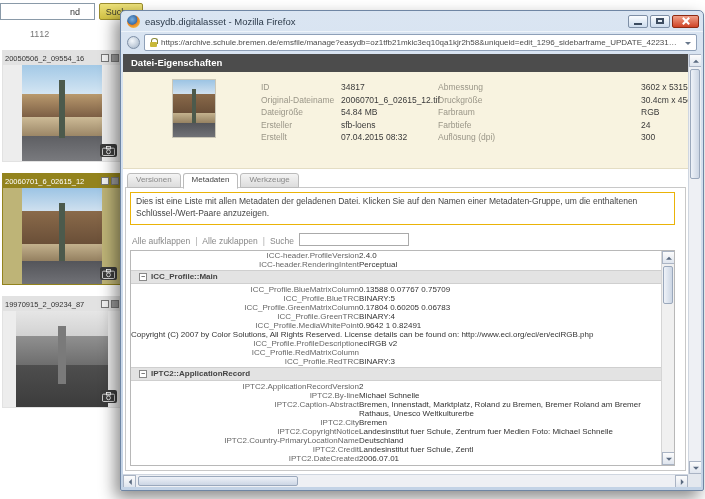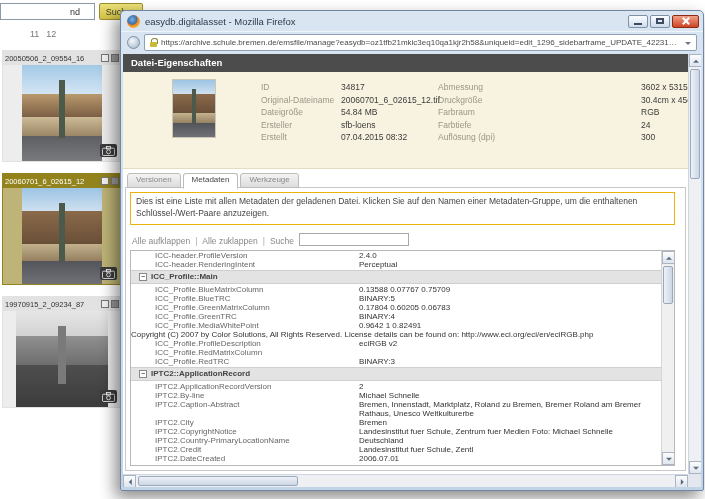--- a/index.html
+++ b/index.html
@@ -3,21 +3,21 @@
 <meta charset="utf-8">
 <style>
   * { margin:0; padding:0; box-sizing:border-box; }
   html,body { width:705px; height:499px; }
   body { position:relative; overflow:hidden; background:#fff; font-family:"Liberation Sans", sans-serif; }
 
   
   .bg-gallery { position:absolute; inset:0; }
   .bg-search-input { position:absolute; left:0; top:3px; width:95px; height:17px; background:#fff; border:1px solid #8a9aa8; font-size:9px; color:#333; text-align:right; padding:0 14px 0 4px; font-family:inherit; }
   .bg-search-btn { position:absolute; left:99px; top:3px; width:44px; height:17px; background:linear-gradient(#ece07a,#d2c243); border:1px solid #9a8d2e; border-radius:2px; font-size:9px; color:#3a3a2a; font-family:inherit; cursor:pointer; }
-  .bg-pagination { position:absolute; left:30px; top:29px; font-size:9px; color:#777; display:flex; gap:7px; }
+  .bg-pagination { position:absolute; left:30px; top:29px; font-size:9px; color:#777; display:flex; }
   .gallery-list { position:absolute; left:2px; top:50px; width:120px; }
   .gallery-item { width:120px; margin-bottom:11px; background:#e2e2e2; padding:1px; }
   .gallery-item.selected { background:#93831d; }
   .item-header { height:14px; display:flex; align-items:center; gap:2px; padding:0 2px; font-size:7.5px; color:#333; }
   .gallery-item.selected .item-header { color:#fff; }
   .item-label { flex:1; white-space:nowrap; overflow:hidden; }
   .mini-icon { width:8px; height:8px; border:1px solid #777; background:#f2f2f2; flex:none; }
   .mini-icon.dark { background:#9a9a9a; }
   .item-photo { position:relative; height:96px; display:flex; justify-content:center; background:rgba(255,255,255,0.4); }
   .photo { position:relative; width:80px; height:96px; }
@@ -72,21 +72,21 @@
   .tab-panel { position:absolute; left:2px; right:15px; top:133px; bottom:16px; border:1px solid #c8c8c8; background:#fff; }
   .desc-box { position:absolute; left:4px; right:10px; top:4px; height:33px; border:1px solid #eab308; font-size:8.5px; color:#444; padding:3px 5px; line-height:1.4; overflow:hidden; }
   .controls { position:absolute; left:6px; top:44px; height:14px; display:flex; align-items:flex-end; gap:5px; font-size:8.5px; color:#888; }
   .ctrl-link { cursor:pointer; }
   .ctrl-sep { color:#aaa; }
   .ctrl-input { width:110px; height:13px; border:1px solid #aaa; font-size:8px; font-family:inherit; }
 
   .metadata-box { position:absolute; left:4px; right:10px; top:62px; bottom:4px; border:1px solid #b8b8b8; overflow:hidden; }
   .metadata-list { position:absolute; left:0; top:0; right:13px; bottom:0; overflow:hidden; }
   .meta-row { display:flex; font-size:8px; line-height:9px; }
-  .meta-key { width:228px; flex:none; padding-left:24px; color:#666; overflow:hidden; white-space:nowrap; }
+  .meta-key { width:228px; flex:none; padding-left:24px; color:#666; overflow:hidden; white-space:nowrap;text-align:right; }
   .meta-val { flex:1; color:#333; padding-right:3px; }
   .meta-group { display:flex; align-items:center; gap:4px; background:#e3e3e3; border-top:1px solid #cfcfcf; border-bottom:1px solid #cfcfcf; font-size:8px; font-weight:bold; color:#444; line-height:12px; padding-left:8px; margin:1px 0; }
   .collapse-box { width:8px; height:8px; border:1px solid #888; background:#fff; font-size:7px; line-height:6px; text-align:center; color:#555; cursor:pointer; }
 
   
   .meta-scrollbar { position:absolute; right:0; top:0; bottom:0; width:13px; background:#f0f0f0; border-left:1px solid #d5d5d5; }
   .page-vscroll { position:absolute; top:0; right:0; bottom:13px; width:13px; background:#eef0f4; border-left:1px solid #cfd6e0; }
   .page-hscroll { position:absolute; left:0; right:13px; bottom:0; height:13px; background:#eef0f4; border-top:1px solid #cfd6e0; }
   .sb-btn { position:absolute; width:13px; height:13px; background:linear-gradient(#fcfcfc,#dfe5ee); border:1px solid #aab4c4; cursor:pointer; }
   .sb-btn::after { content:''; position:absolute; left:50%; top:50%; border:3px solid transparent; }

